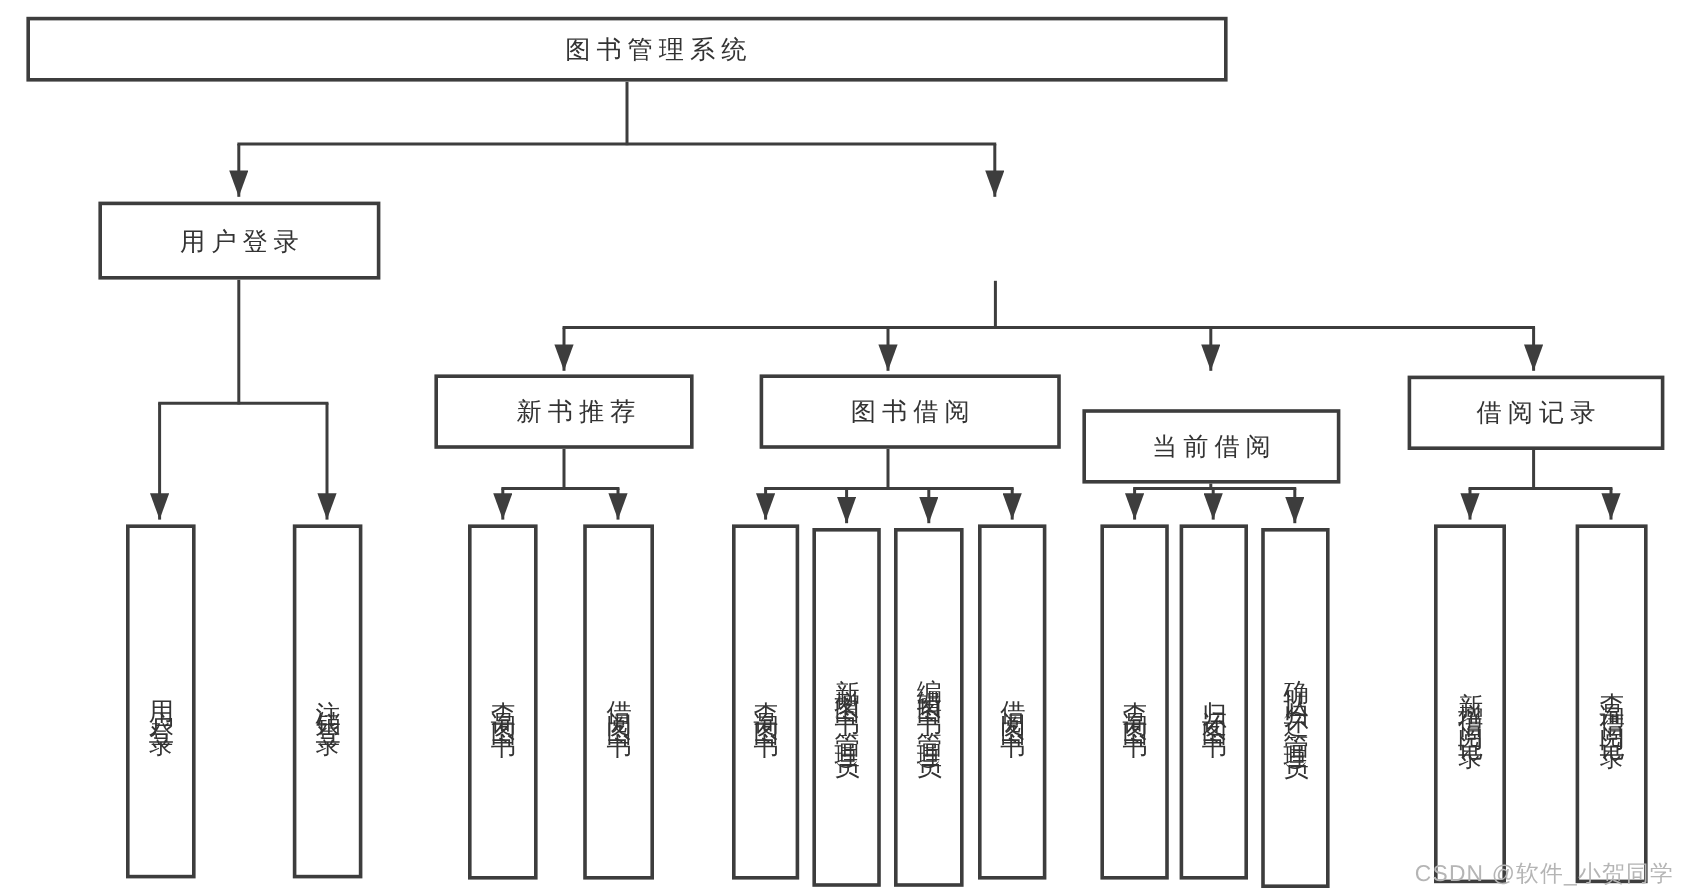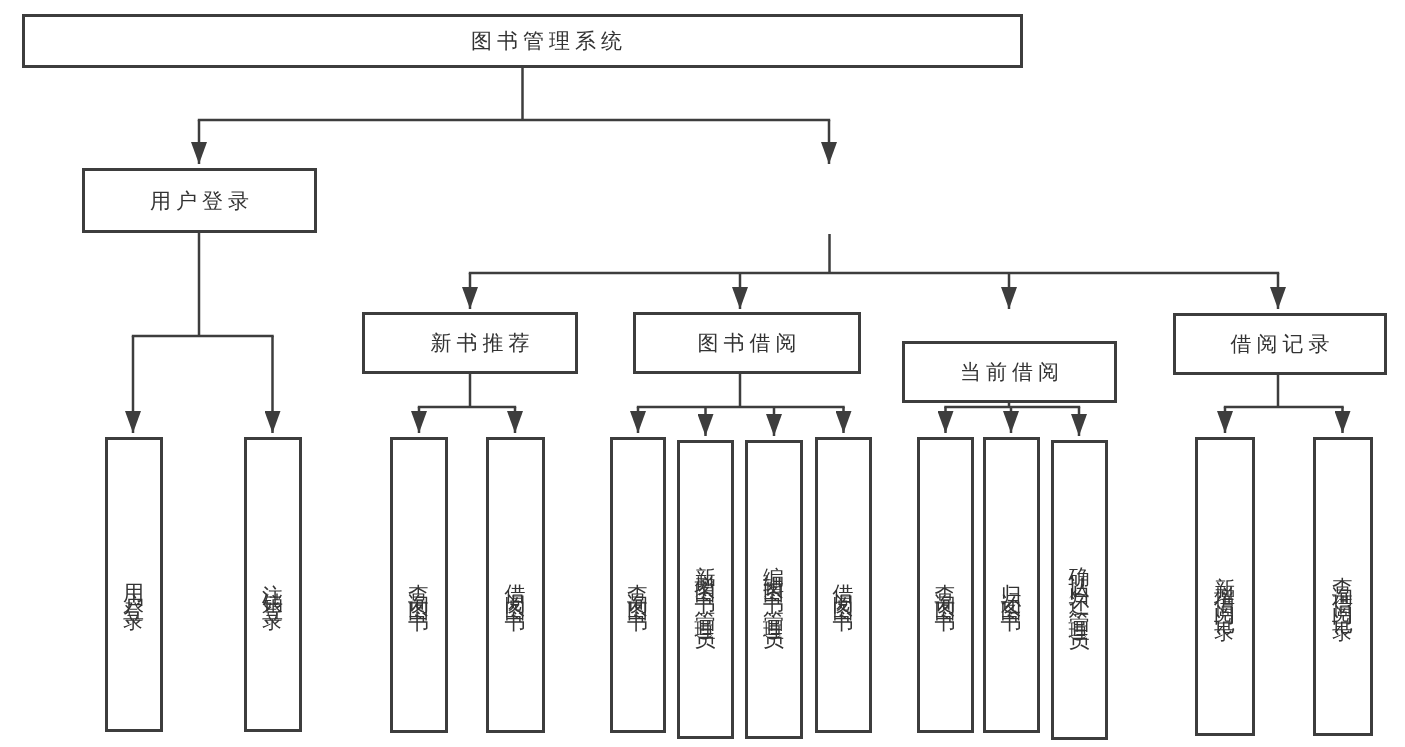--- a/index.html
+++ b/index.html
@@ -90,21 +90,21 @@
     <span class="lbl">图书管理系统</span>
   </div>
 
   <div class="node h-node" style="left:82px;top:168px;width:235px;height:65px;">
     <span class="lbl">用户登录</span>
   </div>
 
   <div class="node h-node" style="left:362px;top:312px;width:216px;height:62px;padding-left:20px;">
     <span class="lbl">新书推荐</span>
   </div>
-  <div class="node h-node" style="left:633px;top:312px;width:228px;height:62px;">
+  <div class="node h-node" style="left:633px;top:312px;width:251px;height:62px;">
     <span class="lbl">图书借阅</span>
   </div>
   <div class="node h-node" style="left:902px;top:313px;width:215px;height:62px;margin-top:28px;">
     <span class="lbl">当前借阅</span>
   </div>
   <div class="node h-node" style="left:1173px;top:313px;width:214px;height:62px;">
     <span class="lbl">借阅记录</span>
   </div>
 
   <div class="node v-node" style="left:105px;top:437px;width:58px;height:295px;">
@@ -144,14 +144,15 @@
     <span class="lbl">确认归还（管理员）</span>
   </div>
 
   <div class="node v-node" style="left:1195px;top:437px;width:60px;height:299px;">
     <span class="lbl">新增借阅记录</span>
   </div>
   <div class="node v-node" style="left:1313px;top:437px;width:60px;height:299px;">
     <span class="lbl">查询借阅记录</span>
   </div>
 
+  <div class="watermark">CSDN @软件_小贺同学</div>
 
 </div>
 
 </body></html>

